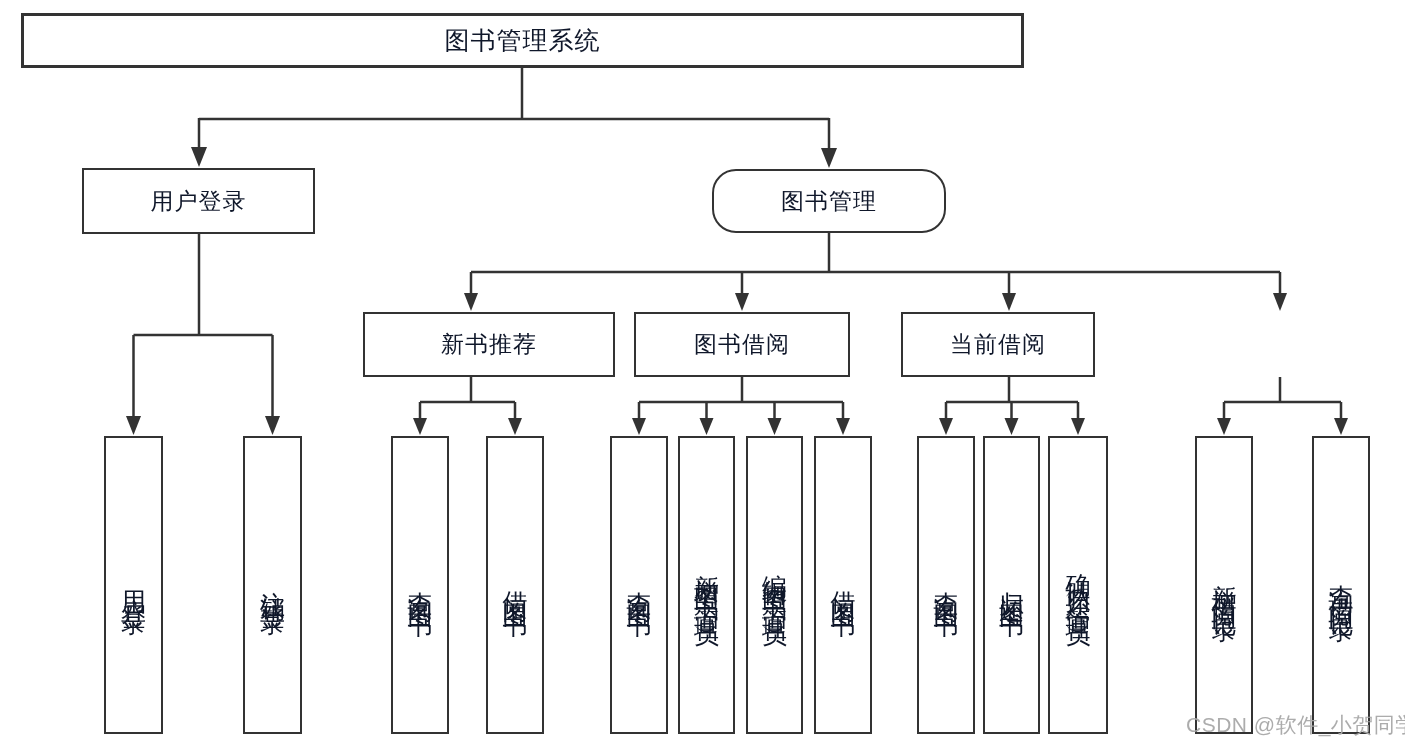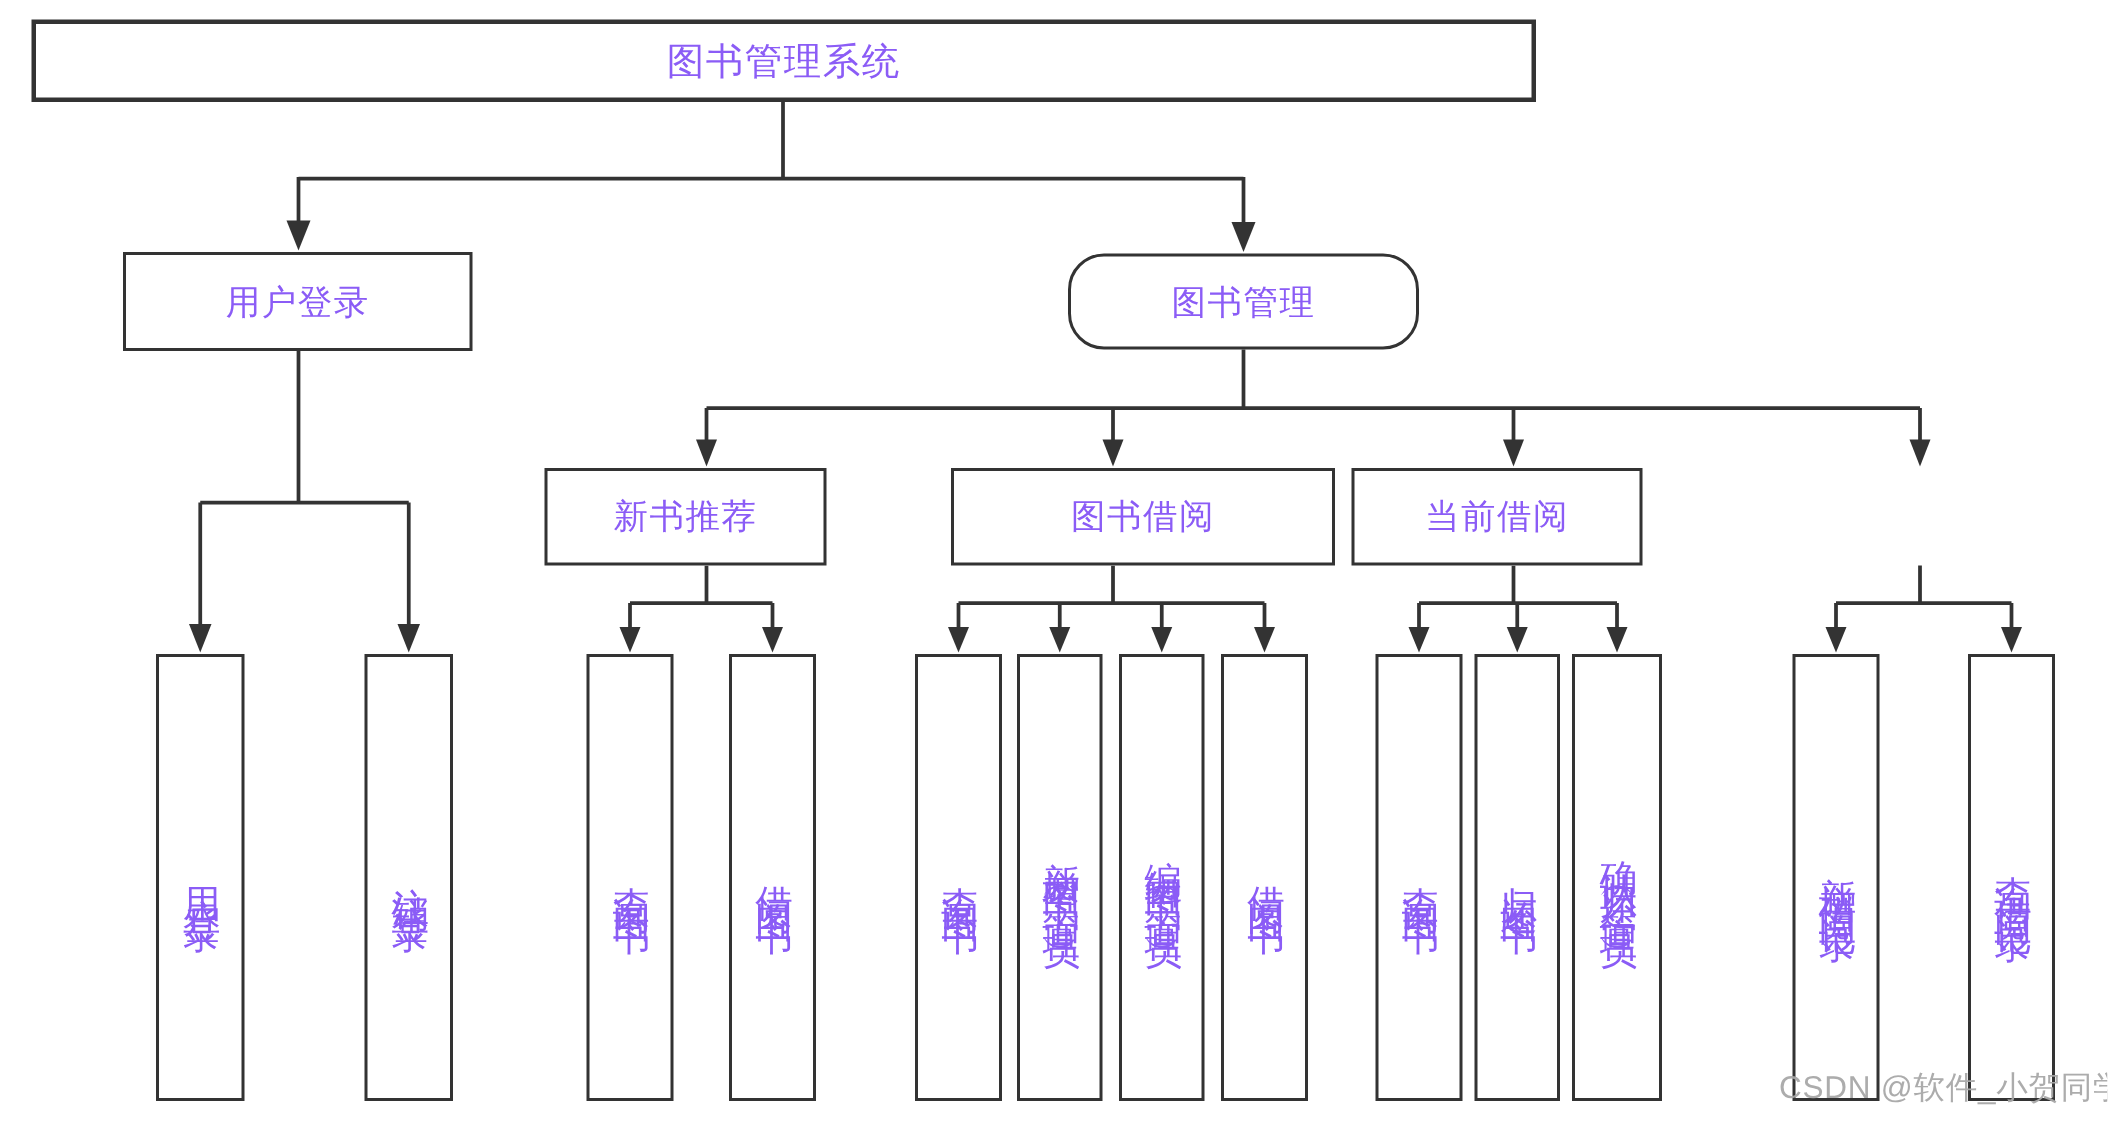--- a/index.html
+++ b/index.html
@@ -15,21 +15,21 @@
   .connectors {
     position: absolute;
     left: 0; top: 0;
     width: 1405px; height: 747px;
     z-index: 1;
   }
   .node {
     position: absolute;
     background: #ffffff;
     border: 2px solid #333333;
-    color: #8b5cf6;
+    color: #0f172a;
     display: flex;
     align-items: center;
     justify-content: center;
     z-index: 2;
   }
   .node.root { border-width: 3px; }
   .node.root span { font-size: 25px; letter-spacing: 1px; }
   .node.branch span, .node.category span { font-size: 23px; letter-spacing: 1px; }
   .node.leaf span {
     writing-mode: vertical-rl;
@@ -105,24 +105,24 @@
     <span>图书管理系统</span>
   </div>
 
   <div class="node branch" style="left:82px; top:168px; width:233px; height:66px;">
     <span>用户登录</span>
   </div>
   <div class="node branch" style="left:712px; top:169px; width:234px; height:64px;border-radius:24px;">
     <span>图书管理</span>
   </div>
 
-  <div class="node category" style="left:363px; top:312px; width:188px; height:65px;">
+  <div class="node category" style="left:363px; top:312px; width:252px; height:65px;">
     <span>新书推荐</span>
   </div>
-  <div class="node category" style="left:634px; top:312px; width:256px; height:65px;">
+  <div class="node category" style="left:634px; top:312px; width:216px; height:65px;">
     <span>图书借阅</span>
   </div>
   <div class="node category" style="left:901px; top:312px; width:194px; height:65px;">
     <span>当前借阅</span>
   </div>
 
   <div class="node leaf" style="left:104px; top:436px; width:59px; height:298px;">
     <span>用户登录</span>
   </div>
   <div class="node leaf" style="left:243px; top:436px; width:59px; height:298px;">

